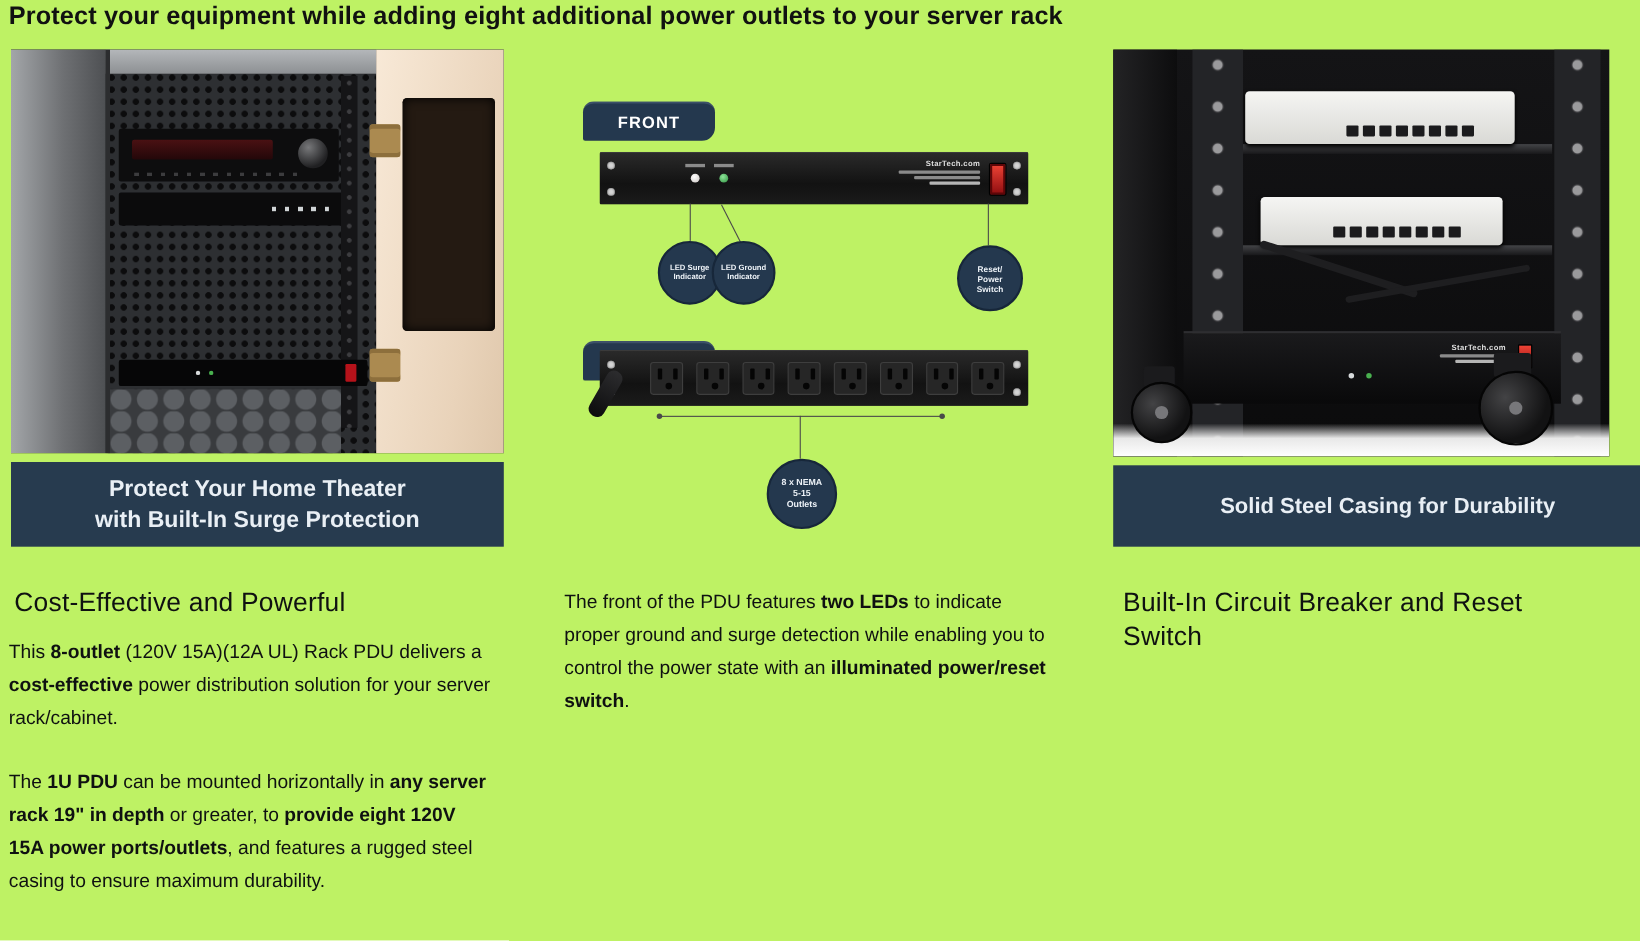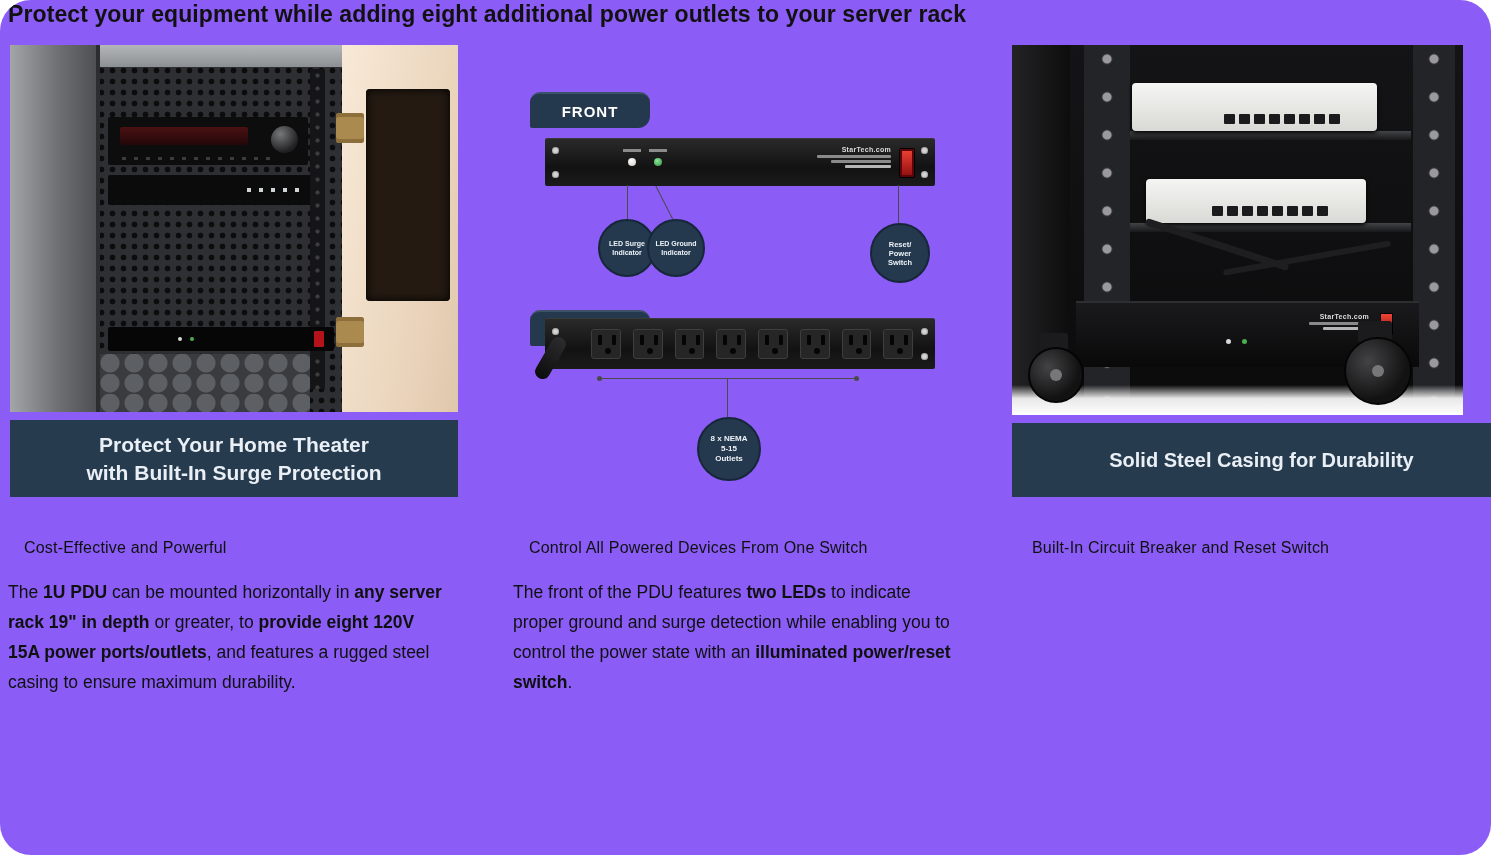--- a/index.html
+++ b/index.html
@@ -1,17 +1,17 @@
 <!DOCTYPE html>
 <html><head>
 <meta charset="utf-8">
 <style>
   html,body{margin:0;padding:0;background:#fff;}
-  .page{position:relative;width:1491px;height:855px;background:#8b5cf6;overflow:hidden;
-        font-family:"Liberation Sans","DejaVu Sans",sans-serif;color:#0f1111;border-radius:31px;}
+  .page{position:relative;width:1491px;height:855px;background:#bef264;overflow:hidden;
+        font-family:"Liberation Sans","DejaVu Sans",sans-serif;color:#0f1111;}
 
   
   .main-title{position:absolute;left:8px;top:1px;font-size:23px;font-weight:700;color:#111;letter-spacing:.1px;}
 
   
   .figure{position:absolute;top:45px;height:452px;}
   .fig-left{left:10px;width:448px;}
   .fig-mid{left:510px;width:460px;}
   .fig-right{left:1012px;width:451px;padding-left:48px;}
 
@@ -132,21 +132,21 @@
   .caster-a{left:16px;top:302px;width:52px;height:52px;}
   .fork-a{left:28px;top:288px;width:28px;height:20px;}
   .caster-b{left:332px;top:292px;width:64px;height:64px;}
   .fork-b{left:346px;top:276px;width:34px;height:22px;}
 
   
   .feature{position:absolute;top:532px;}
   .feat-left{left:8px;width:440px;}
   .feat-mid{left:513px;width:452px;}
   .feat-right{left:1016px;width:446px;}
-  .feature h2{font-size:16px;font-weight:400;line-height:31px;margin:0 16px 14px;color:#0f1111;letter-spacing:.2px;}
+  .feature h2{font-size:24px;font-weight:400;line-height:31px;margin:0 5px 14px;color:#0f1111;letter-spacing:.2px;}
   .feature p{font-size:17.5px;line-height:30px;margin:0 0 28px;color:#0f1111;}
   .feature b{font-weight:700;}
 </style>
 </head>
 <body>
 
 <div class="page">
 
   <div class="main-title">Protect your equipment while adding eight additional power outlets to your server rack</div>
 
@@ -306,25 +306,25 @@
       <div class="caster-fork fork-b"></div>
       <div class="caster caster-b"></div>
     </div>
     <div class="band">
       <div class="band-caption">Solid Steel Casing for Durability</div>
     </div>
   </div>
 
   <div class="feature feat-left">
     <h2>Cost-Effective and Powerful</h2>
+    <p><span>This </span><b>8-outlet</b><span> (120V 15A)(12A UL) Rack PDU delivers a </span><b>cost-effective</b><span> power distribution solution for your server rack/cabinet.</span></p>
     <p><span>The </span><b>1U PDU</b><span> can be mounted horizontally in </span><b>any server rack 19" in depth</b><span> or greater, to </span><b>provide eight 120V 15A power ports/outlets</b><span>, and features a rugged steel casing to ensure maximum durability.</span></p>
   </div>
 
   <div class="feature feat-mid">
-    <h2>Control All Powered Devices From One Switch</h2>
     <p><span>The front of the PDU features </span><b>two LEDs</b><span> to indicate proper ground and surge detection while enabling you to control the power state with an </span><b>illuminated power/reset switch</b><span>.</span></p>
   </div>
 
   <div class="feature feat-right">
     <h2>Built-In Circuit Breaker and Reset Switch</h2>
   </div>
 
 </div>
 
 </body></html>

